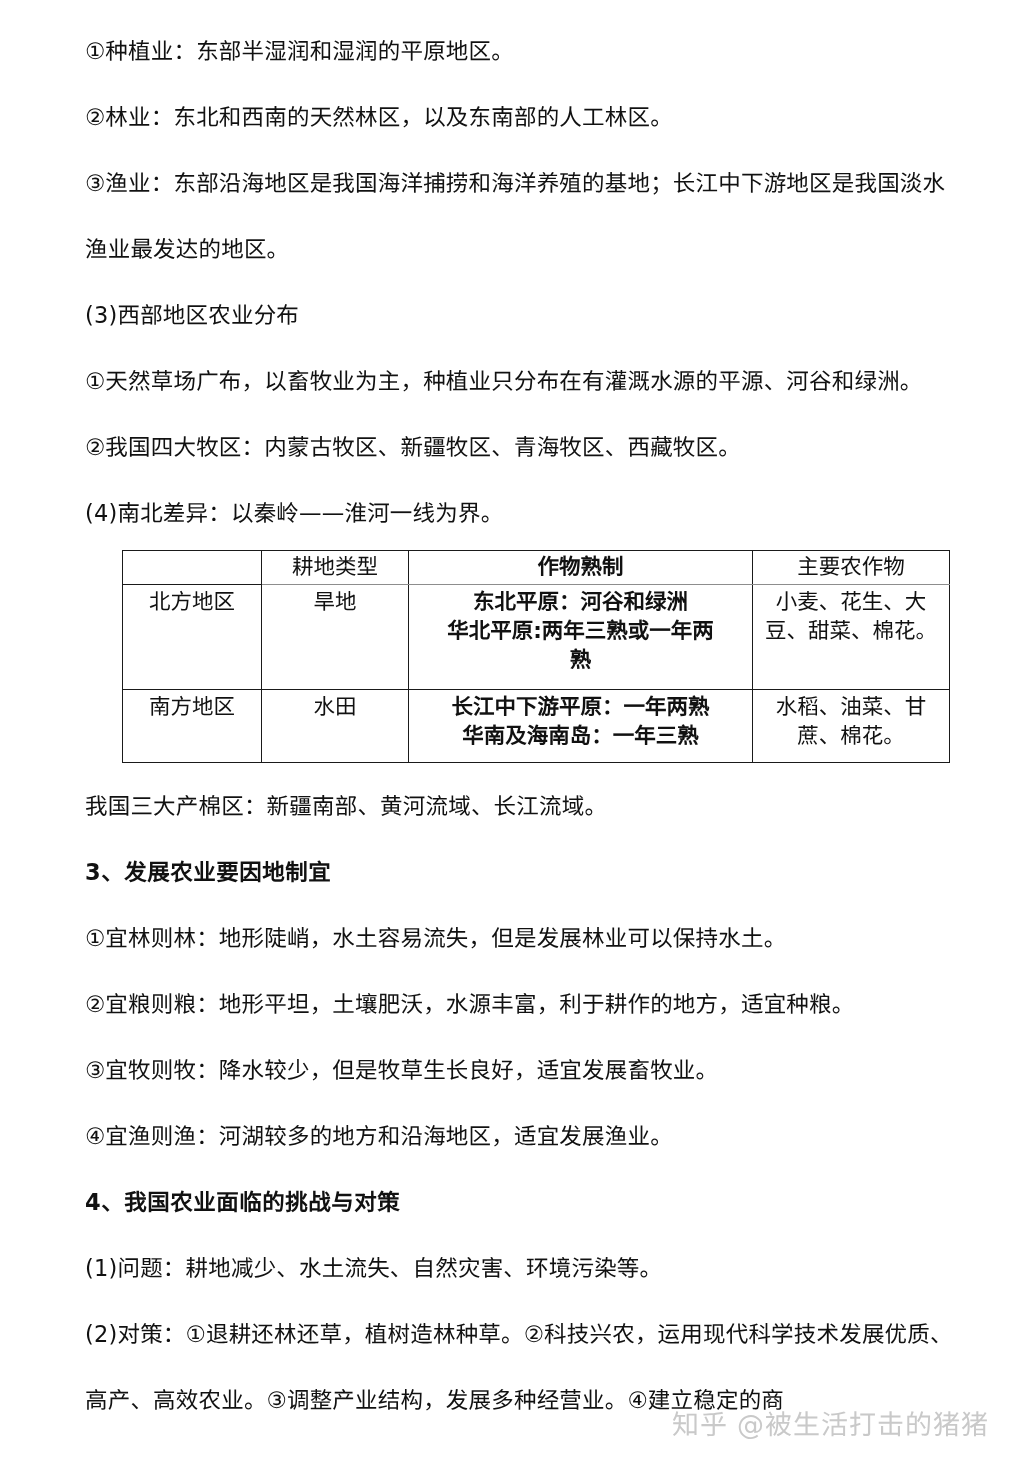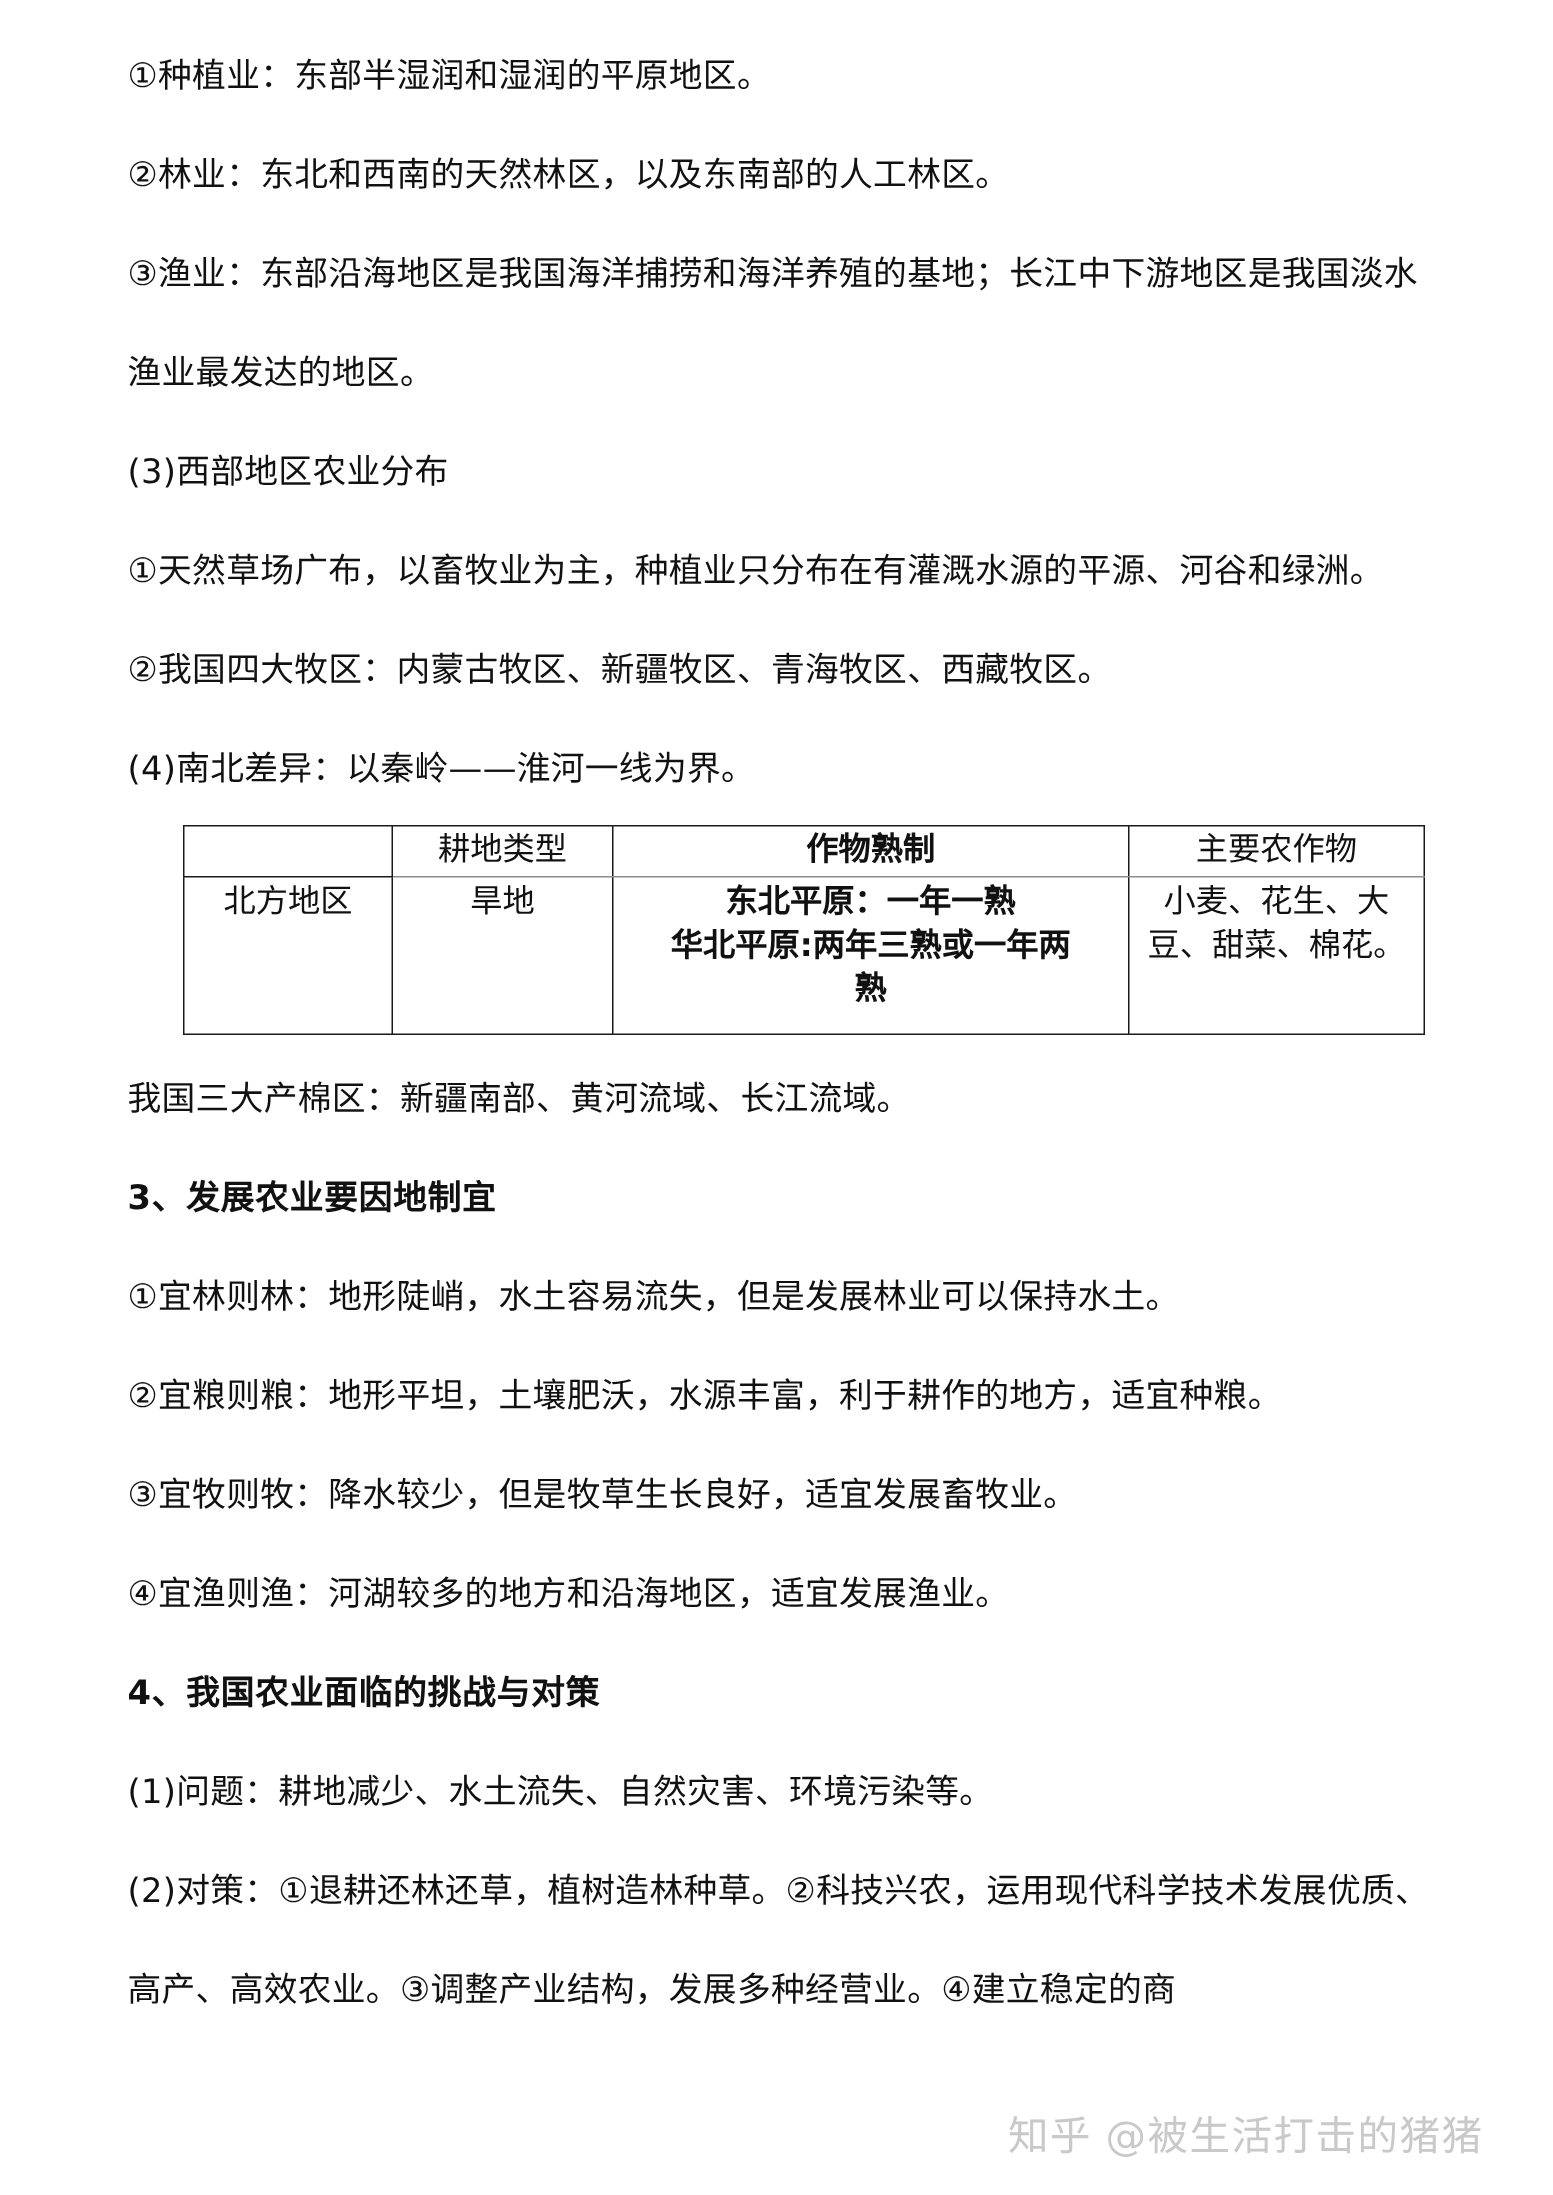--- a/index.html
+++ b/index.html
@@ -128,27 +128,36 @@
             <td class="c0 corner"></td>
             <td class="c1">耕地类型</td>
             <td class="c2">作物熟制</td>
             <td class="c3" style="text-align:center;">主要农作物</td>
           </tr>
 
           <tr class="body north">
             <td class="c0 rowlabel-cell">北方地区</td>
             <td class="c1 rowlabel-cell">旱地</td>
             <td class="c2">
-              <span class="cellline">东北平原：一年一熟</span>
+              <span class="cellline">东北平原：河谷和绿洲</span>
               <span class="cellline">华北平原:两年三熟或一年两</span>
               <span class="cellline">熟</span>
             </td>
             <td class="c3">小麦、花生、大豆、甜菜、棉花。</td>
           </tr>
 
+          <tr class="body south">
+            <td class="c0 rowlabel-cell">南方地区</td>
+            <td class="c1 rowlabel-cell">水田</td>
+            <td class="c2">
+              <span class="cellline">长江中下游平原：一年两熟</span>
+              <span class="cellline">华南及海南岛：一年三熟</span>
+            </td>
+            <td class="c3">水稻、油菜、甘蔗、棉花。</td>
+          </tr>
         </tbody>
       </table>
     </div>
 
     <p class="para" style="margin-top:10px;">我国三大产棉区：新疆南部、黄河流域、长江流域。</p>
 
     <p class="para heading">3、发展农业要因地制宜</p>
 
     <p class="para">①宜林则林：地形陡峭，水土容易流失，但是发展林业可以保持水土。</p>
 

